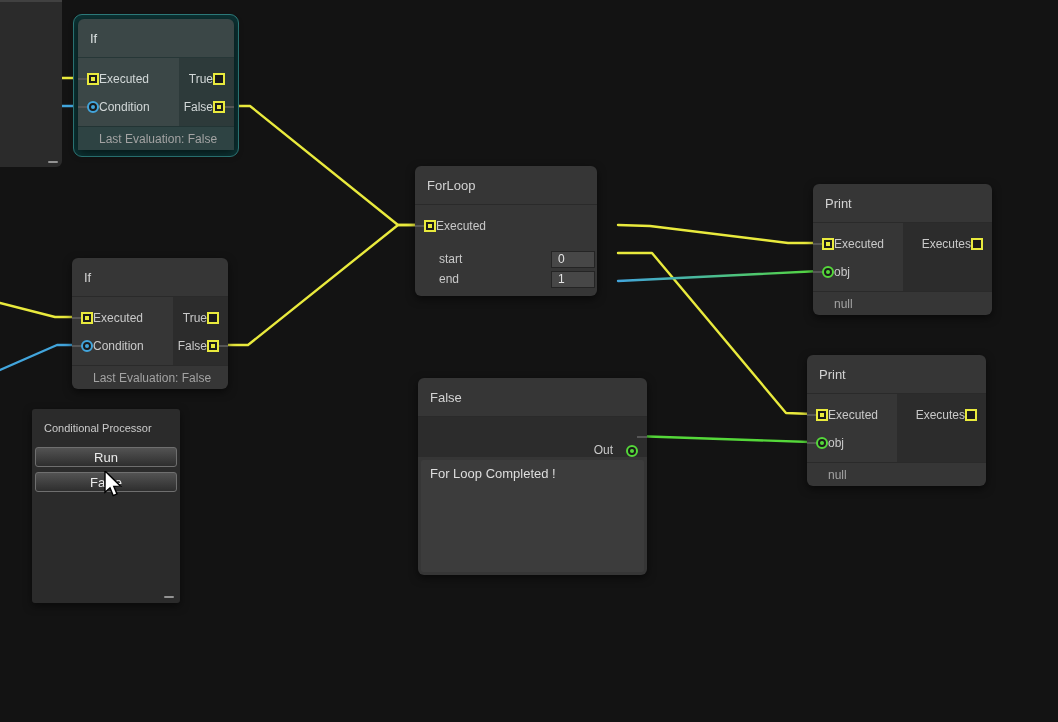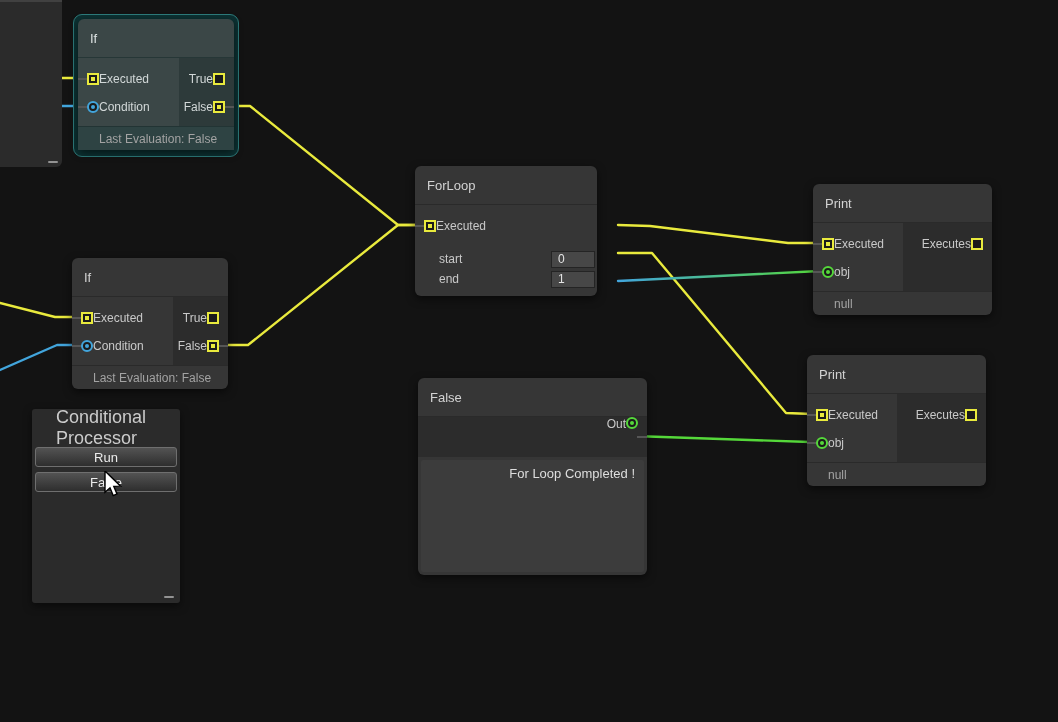--- a/index.html
+++ b/index.html
@@ -55,44 +55,44 @@
   .if-node .col.in{width:65%}.if-node .col.out{width:35%}
 
   #node-forloop{left:415px;top:166px;width:182px}
   #node-forloop .col.in{width:41%}#node-forloop .col.out{width:59%}
   .fields{padding:3px 0 6px}
   .frow{height:18px;margin:2px 2px 2px 16px;display:flex;align-items:center;justify-content:space-between;padding-left:8px}
   .fbox{width:44px;height:17px;background:#474747;border:1px solid #242424;color:#e4e4e4;
         display:flex;align-items:center;padding-left:6px;box-sizing:border-box}
 
   #node-string{left:418px;top:378px;width:229px}
-  #node-string .outrow{height:40px;background:#2c2c2c;display:flex;align-items:flex-start;justify-content:flex-end;gap:0;padding:0 9px;position:relative}
+  #node-string .outrow{height:40px;background:#2c2c2c;display:flex;align-items:flex-end;justify-content:flex-end;gap:13px;padding:0 9px;position:relative}
   .textarea{
     margin:3px;height:112px;background:#3c3c3c;border-radius:2px;
-    color:#dedede;font-size:13px;padding:6px 9px;box-sizing:border-box;text-align:right;
+    color:#dedede;font-size:13px;padding:6px 9px;box-sizing:border-box;
   }
 
   .print-node{width:179px}
   #node-print1{left:813px;top:184px}
   #node-print2{left:807px;top:355px}
   .print-node .col.in{width:50%}.print-node .col.out{width:50%}
 
   
   .panel-fragment{
     position:absolute;left:0;top:0;width:62px;height:167px;z-index:2;
     background:#2b2b2b;border-top:2px solid #414141;border-radius:0 0 6px 0;box-sizing:border-box;
   }
   .grip{position:absolute;width:10px;height:2px;background:#939393;border-radius:1px}
   .panel-fragment .grip{right:4px;bottom:4px}
 
   .proc-panel{
     position:absolute;left:32px;top:409px;width:148px;height:194px;z-index:3;
     background:#2b2b2b;border-radius:3px;box-shadow:0 3px 9px rgba(0,0,0,.5);
   }
-  .proc-panel .ptitle{height:38px;display:flex;align-items:center;padding-left:24px;color:#cbcbcb;font-size:18px}
+  .proc-panel .ptitle{height:38px;display:flex;align-items:center;padding-left:12px;color:#cbcbcb;font-size:11px}
   .proc-panel .btn{
     display:block;margin:0 3px 5px 3px;height:20px;border-radius:3px;
     background:linear-gradient(#535353,#2e2e2e);border:1px solid #6f6f6f;
     color:#ececec;font-size:13px;text-align:center;line-height:19px;box-sizing:border-box;
   }
   .proc-panel .grip{right:6px;bottom:5px}
 
   
   .cursor{position:absolute;left:103px;top:471px;z-index:9}
 </style>

